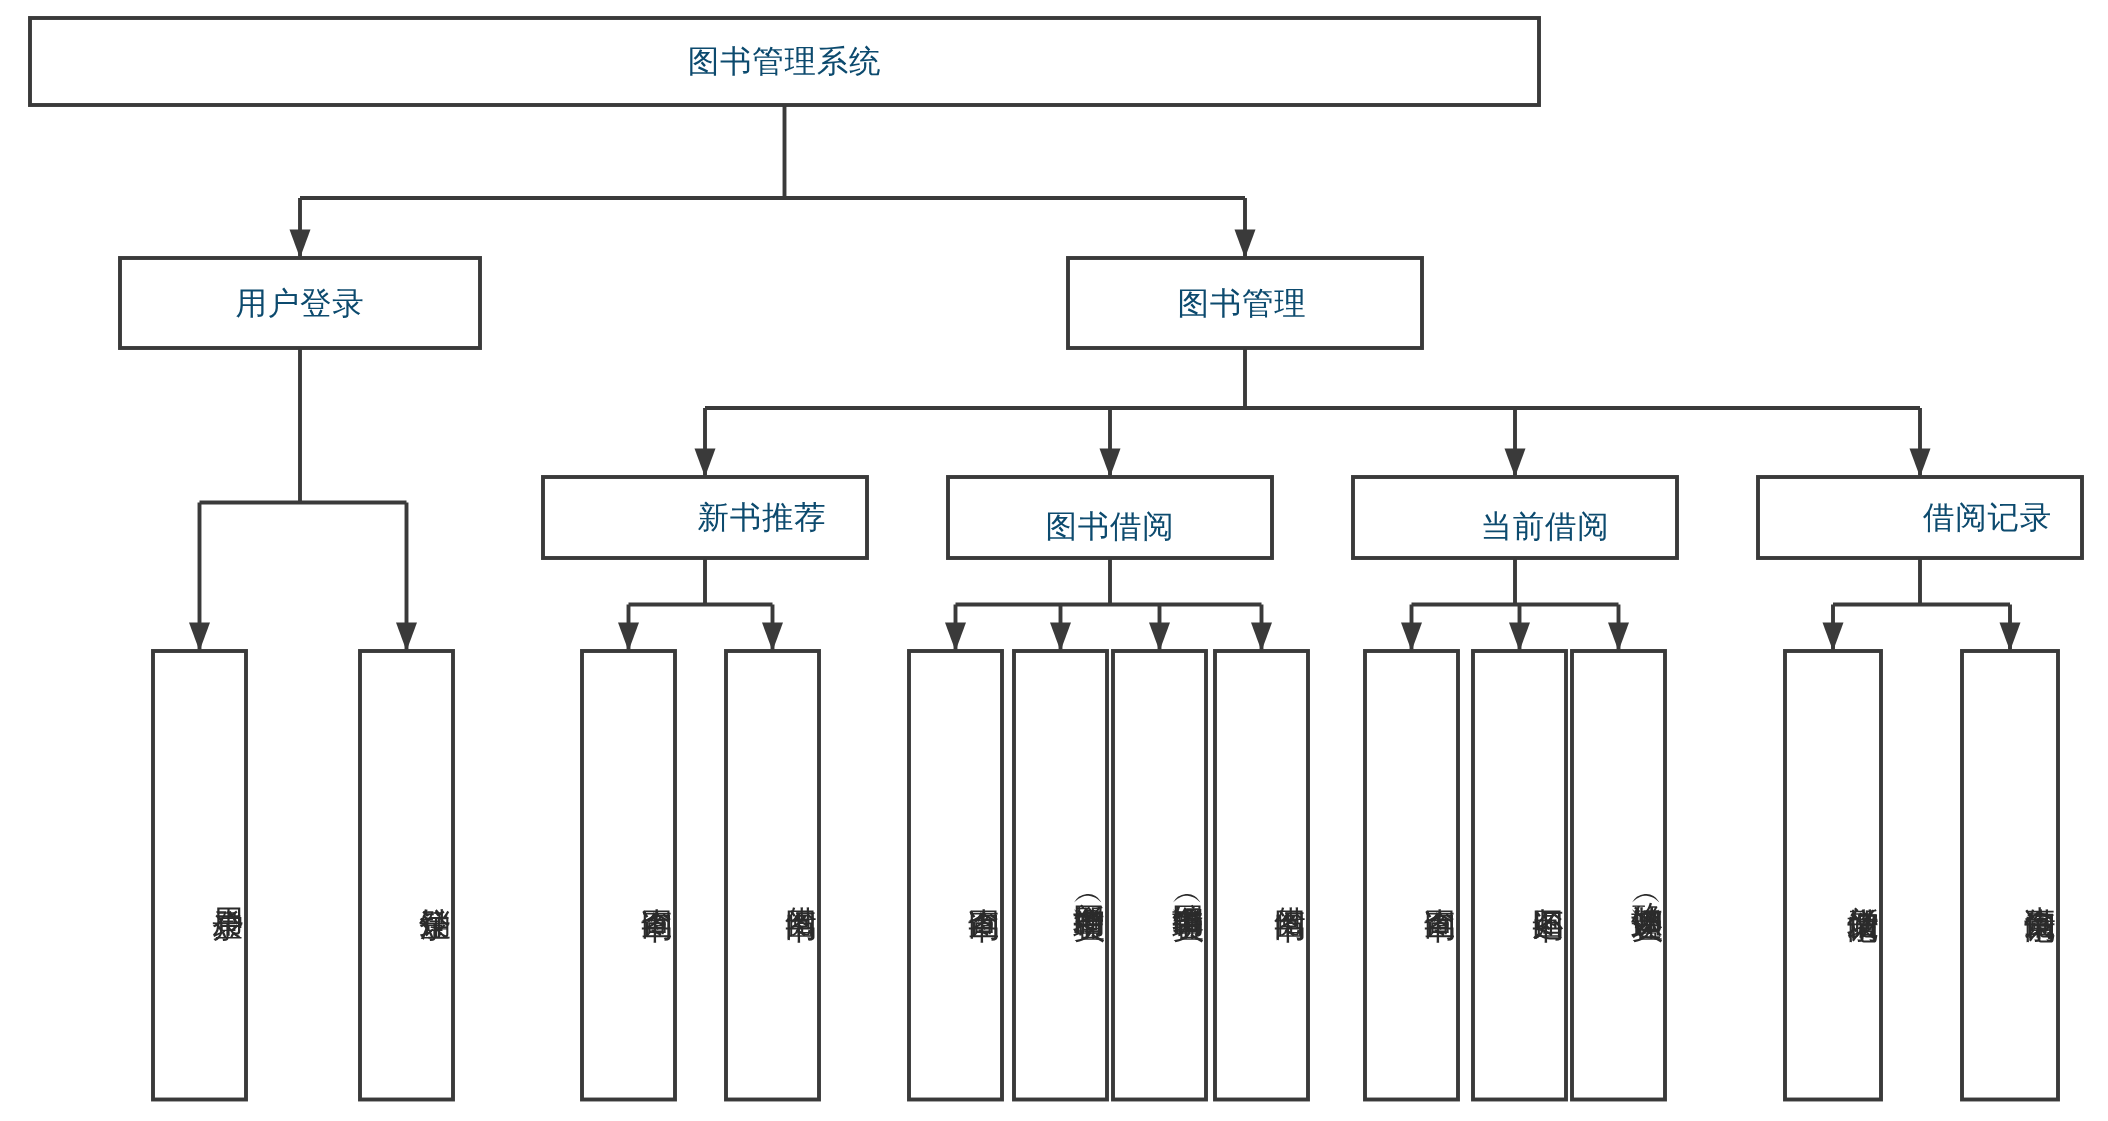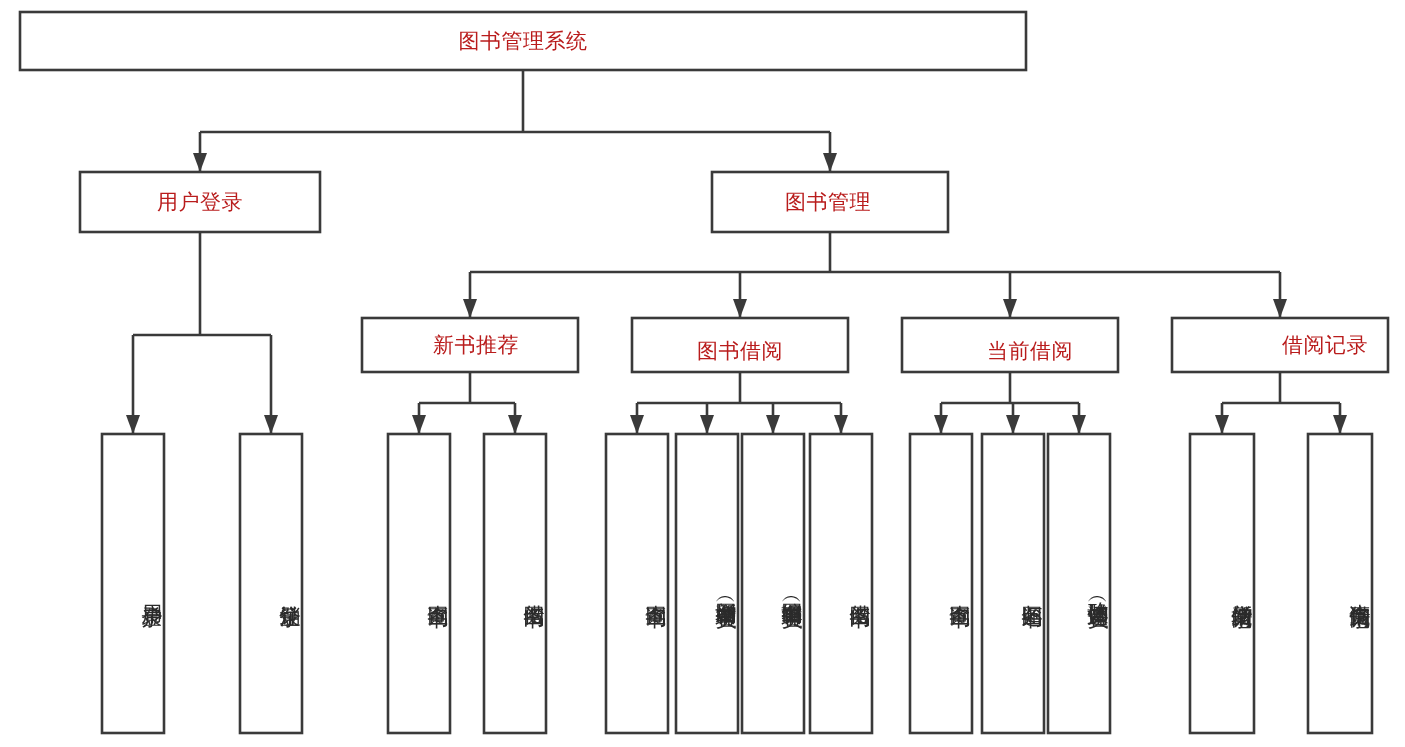--- a/index.html
+++ b/index.html
@@ -39,21 +39,21 @@
   }
   .arrow-head {
     fill: #3a3a3a;
     stroke: none;
   }
   .node-label-h {
     position: absolute;
     display: flex;
     align-items: center;
     justify-content: center;
-    color: #b91c1c;
+    color: #0c4a6e;
     font-size: 21px;
     letter-spacing: 0.5px;
     white-space: nowrap;
     pointer-events: none;
   }
   .node-label-v {
     position: absolute;
     display: flex;
     align-items: flex-start;
     justify-content: center;
@@ -158,21 +158,21 @@
         <rect x="1048" y="434" width="62" height="299" class="node-box"></rect>
         <rect x="1190" y="434" width="64" height="299" class="node-box"></rect>
         <rect x="1308" y="434" width="64" height="299" class="node-box"></rect>
       </g>
   </svg>
 
   <div id="label-layer">
       <div class="node-label-h" style="left: 20px; top: 12px; width: 1006px; height: 58px;">图书管理系统</div>
       <div class="node-label-h" style="left: 80px; top: 172px; width: 240px; height: 60px;">用户登录</div>
       <div class="node-label-h" style="left: 712px; top: 172px; width: 196px; height: 60px; margin-left: 18px;">图书管理</div>
-      <div class="node-label-h" style="left: 350px; top: 318px; width: 252px; height: 54px;">新书推荐</div>
+      <div class="node-label-h" style="left: 382px; top: 318px; width: 252px; height: 54px;">新书推荐</div>
       <div class="node-label-h" style="left: 632px; top: 318px; width: 216px; height: 66px;">图书借阅</div>
       <div class="node-label-h" style="left: 922px; top: 318px; width: 216px; height: 66px;">当前借阅</div>
       <div class="node-label-h" style="left: 1217px; top: 318px; width: 216px; height: 54px;">借阅记录</div>
       <div class="node-label-v" style="left: 102px; top: 434px; width: 62px; height: 287px; padding-top: 12px;">用户登录</div>
       <div class="node-label-v" style="left: 240px; top: 434px; width: 62px; height: 287px; padding-top: 12px;">注销登录</div>
       <div class="node-label-v" style="left: 388px; top: 434px; width: 62px; height: 287px; padding-top: 12px;">查询图书</div>
       <div class="node-label-v" style="left: 484px; top: 434px; width: 62px; height: 287px; padding-top: 12px;">借阅图书</div>
       <div class="node-label-v" style="left: 606px; top: 434px; width: 62px; height: 287px; padding-top: 12px;">查询图书</div>
       <div class="node-label-v" style="left: 676px; top: 434px; width: 62px; height: 287px; padding-top: 12px;">新增图书（管理员）</div>
       <div class="node-label-v" style="left: 742px; top: 434px; width: 62px; height: 287px; padding-top: 12px;">编辑图书（管理员）</div>

